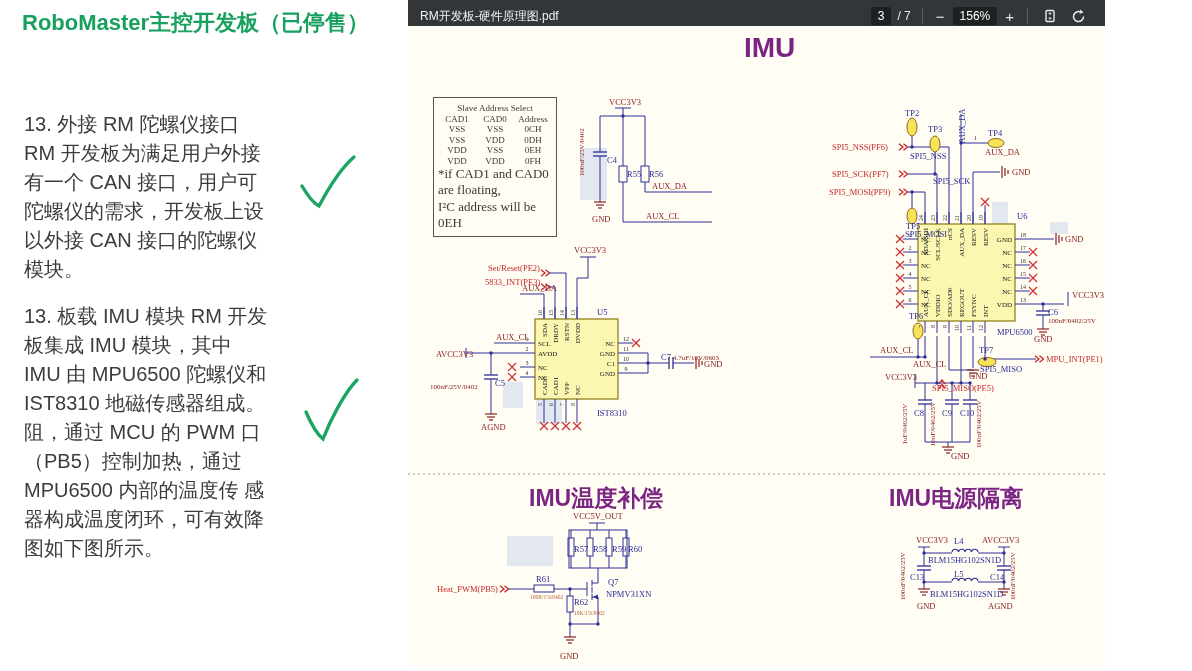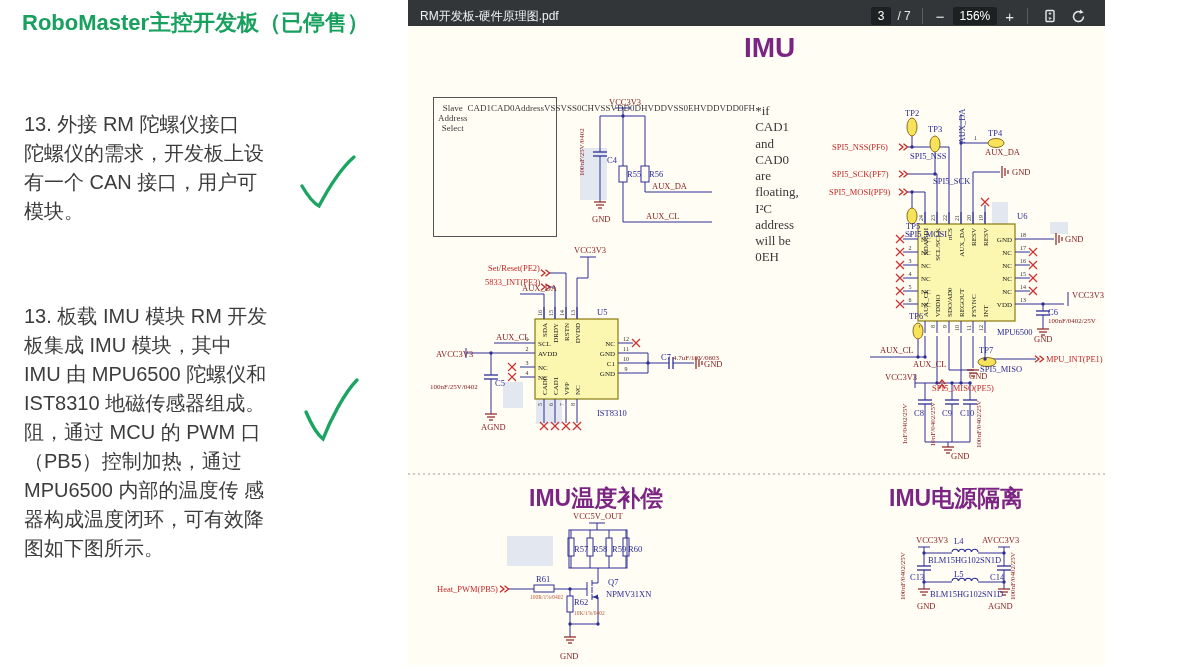--- a/index.html
+++ b/index.html
@@ -26,37 +26,39 @@
 
   #pdf-page{position:absolute;left:0;top:26px;width:697px;height:639px;background:#FFFDF4;overflow:hidden;}
   #schem{position:absolute;left:0;top:0;}
 
   .schem-title{position:absolute;color:#7B2483;font-weight:bold;font-family:"Liberation Sans",sans-serif;}
   #title-imu{left:336px;top:6px;font-size:28px;}
   #title-temp{left:121px;top:457px;font-size:23px;}
   #title-pwr{left:481px;top:457px;font-size:23px;}
 
   
-  #addr-table{position:absolute;left:25px;top:71px;width:124px;height:140px;border:1px solid #555;box-sizing:border-box;font-family:"Liberation Serif",serif;color:#3a3a3a;display:flex;flex-direction:row;justify-content:space-between;padding:5px 4px;}
+  #addr-table{position:absolute;left:25px;top:71px;width:124px;height:140px;border:1px solid #555;box-sizing:border-box;font-family:"Liberation Serif",serif;color:#3a3a3a;display:flex;flex-direction:column;justify-content:space-between;padding:5px 4px;}
   #addr-table .t-title{text-align:center;font-size:9px;}
   .t-row{display:flex;font-size:9px;}
   .t-row span{flex:1;text-align:center;}
   .t-note{font-size:13px;line-height:1.25;}
 </style>
 </head>
 <body>
 
 <div id="stage">
 
   <div id="left-panel">
     <div id="left-title">RoboMaster主控开发板（已停售）</div>
     <div id="para1" class="para">
         <div>13. 外接 RM 陀螺仪接口</div>
+        <div>RM 开发板为满足用户外接</div>
+        <div>有一个 CAN 接口，用户可</div>
         <div>陀螺仪的需求，开发板上设</div>
-        <div>有一个 CAN 接口，用户可</div>
+        <div>以外接 CAN 接口的陀螺仪</div>
         <div>模块。</div>
       </div>
     <div id="para2" class="para">
         <div>13. 板载 IMU 模块 RM 开发</div>
         <div>板集成 IMU 模块，其中</div>
         <div>IMU 由 MPU6500 陀螺仪和</div>
         <div>IST8310 地磁传感器组成。</div>
         <div>阻，通过 MCU 的 PWM 口</div>
         <div>（PB5）控制加热，通过</div>
         <div>MPU6500 内部的温度传 感</div>

